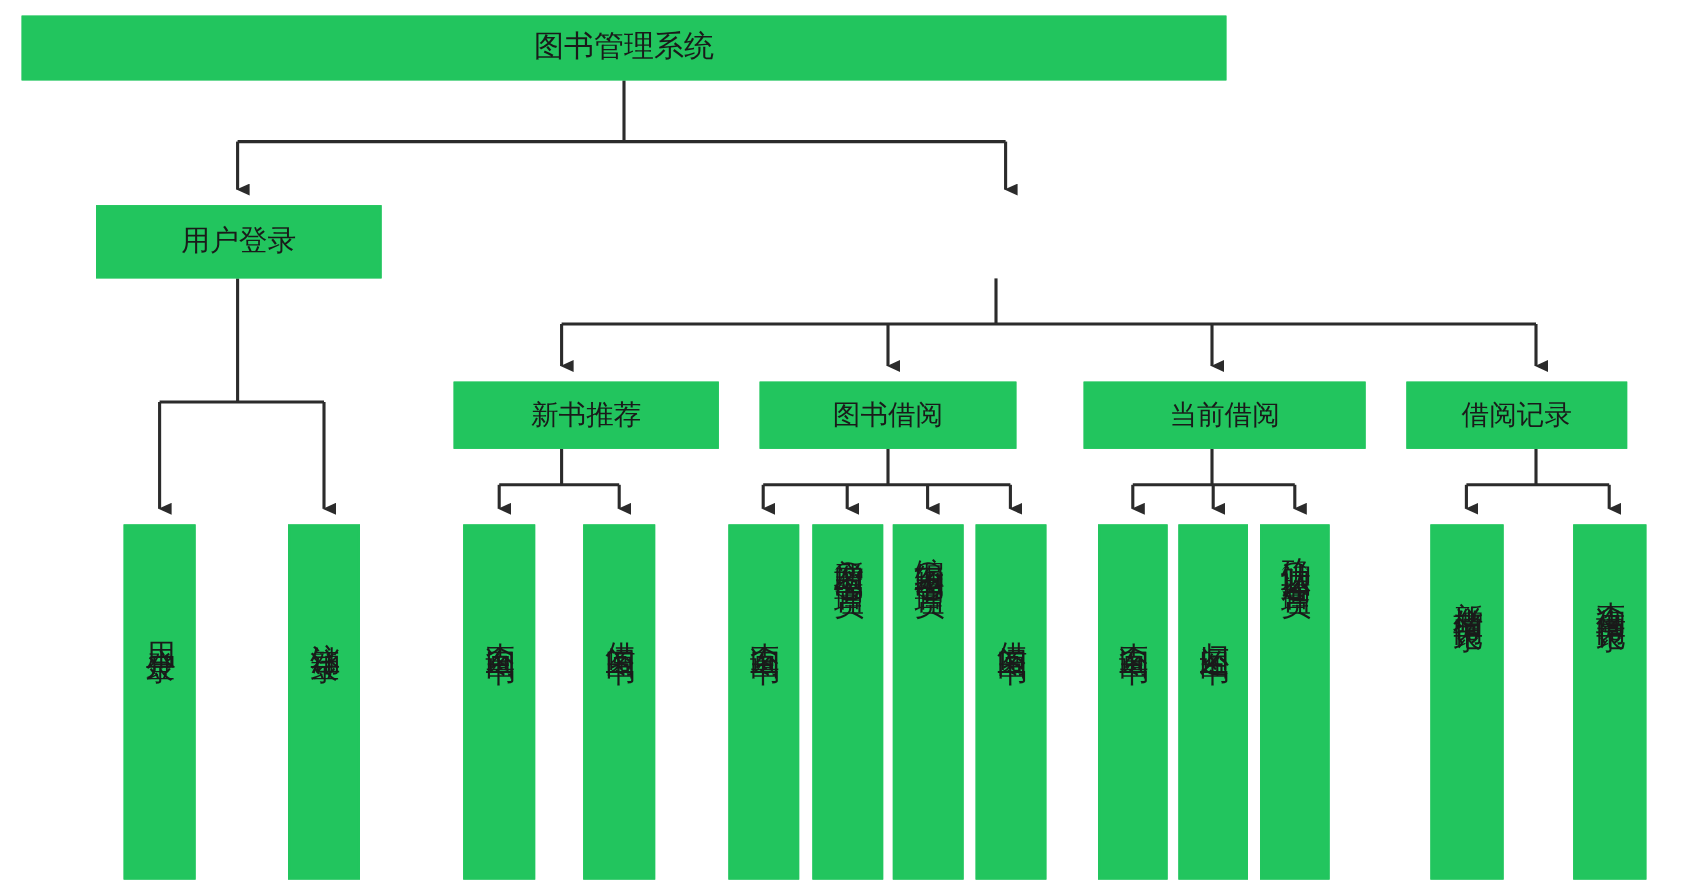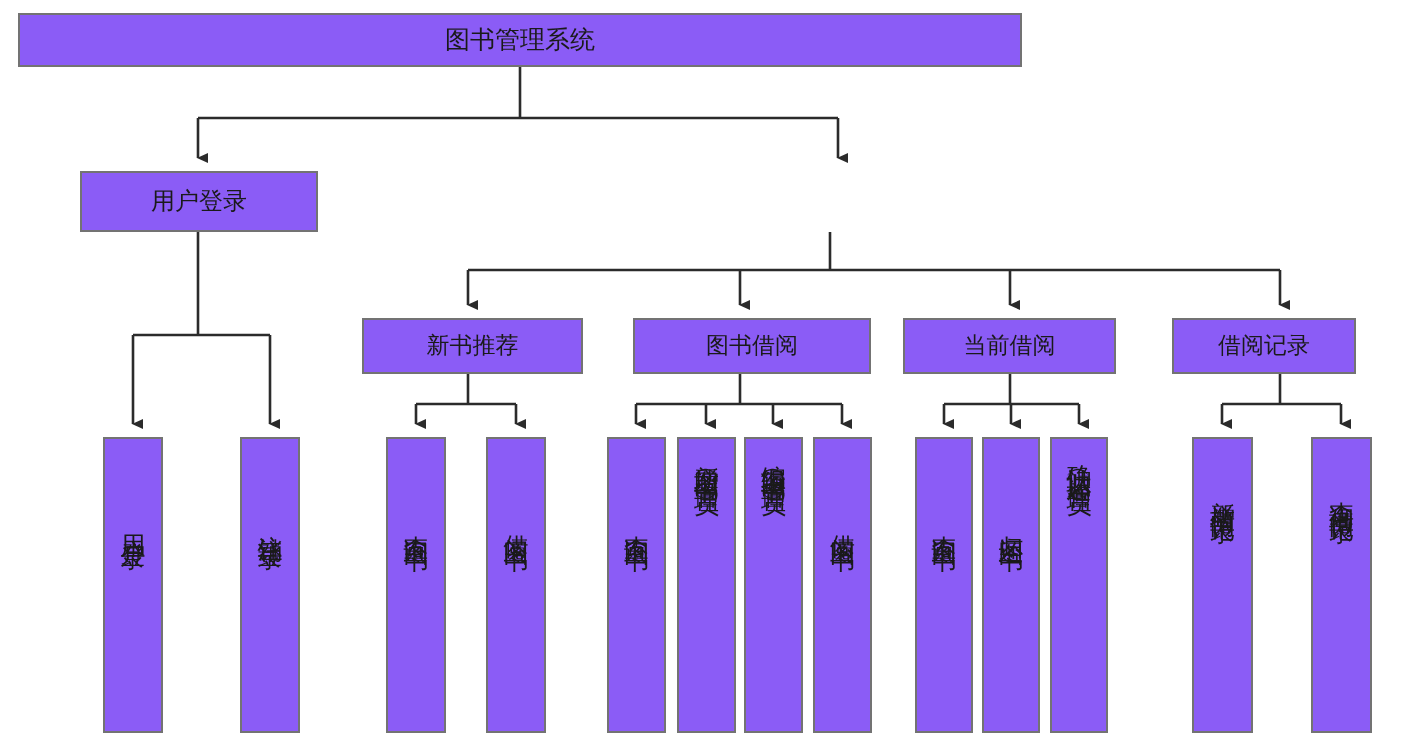--- a/index.html
+++ b/index.html
@@ -9,22 +9,22 @@
     font-family:"Liberation Sans","DejaVu Sans",sans-serif;
     overflow:hidden;
     position:relative;
   }
   #canvas{position:absolute;left:0;top:0;width:1405px;height:747px;}
   svg.links{position:absolute;left:0;top:0;width:1405px;height:747px;pointer-events:none;}
 
   .node{
     position:absolute;
     box-sizing:border-box;
-    background:#8b5cf6;
-    border:2px solid #737373;
+    background:#22c55e;
+    border:2px solid #22c55e;
     display:flex;
     align-items:center;
     justify-content:center;
     color:#1a1a1a;
   }
   .node.root{border-width:2px;}
   .node .lbl{
     display:block;
     text-align:center;
     line-height:1.18;
@@ -116,27 +116,27 @@
   </svg>
 
   <div class="node root h1" style="left:18px;top:13px;width:1004px;height:54px;">
     <span class="lbl">图书管理系统</span>
   </div>
 
   <div class="node h2" style="left:80px;top:171px;width:238px;height:61px;">
     <span class="lbl">用户登录</span>
   </div>
 
-  <div class="node h3" style="left:362px;top:318px;width:221px;height:56px;">
+  <div class="node h3" style="left:378px;top:318px;width:221px;height:56px;">
     <span class="lbl">新书推荐</span>
   </div>
-  <div class="node h3" style="left:633px;top:318px;width:238px;height:56px;">
+  <div class="node h3" style="left:633px;top:318px;width:214px;height:56px;">
     <span class="lbl">图书借阅</span>
   </div>
-  <div class="node h3" style="left:903px;top:318px;width:213px;height:56px;">
+  <div class="node h3" style="left:903px;top:318px;width:235px;height:56px;">
     <span class="lbl">当前借阅</span>
   </div>
   <div class="node h3" style="left:1172px;top:318px;width:184px;height:56px;">
     <span class="lbl">借阅记录</span>
   </div>
 
   <div class="node vert" style="left:103px;top:437px;width:60px;height:296px;padding-top:76px;">
     <span class="lbl">用户登录</span>
   </div>
   <div class="node vert" style="left:240px;top:437px;width:60px;height:296px;padding-top:76px;">

